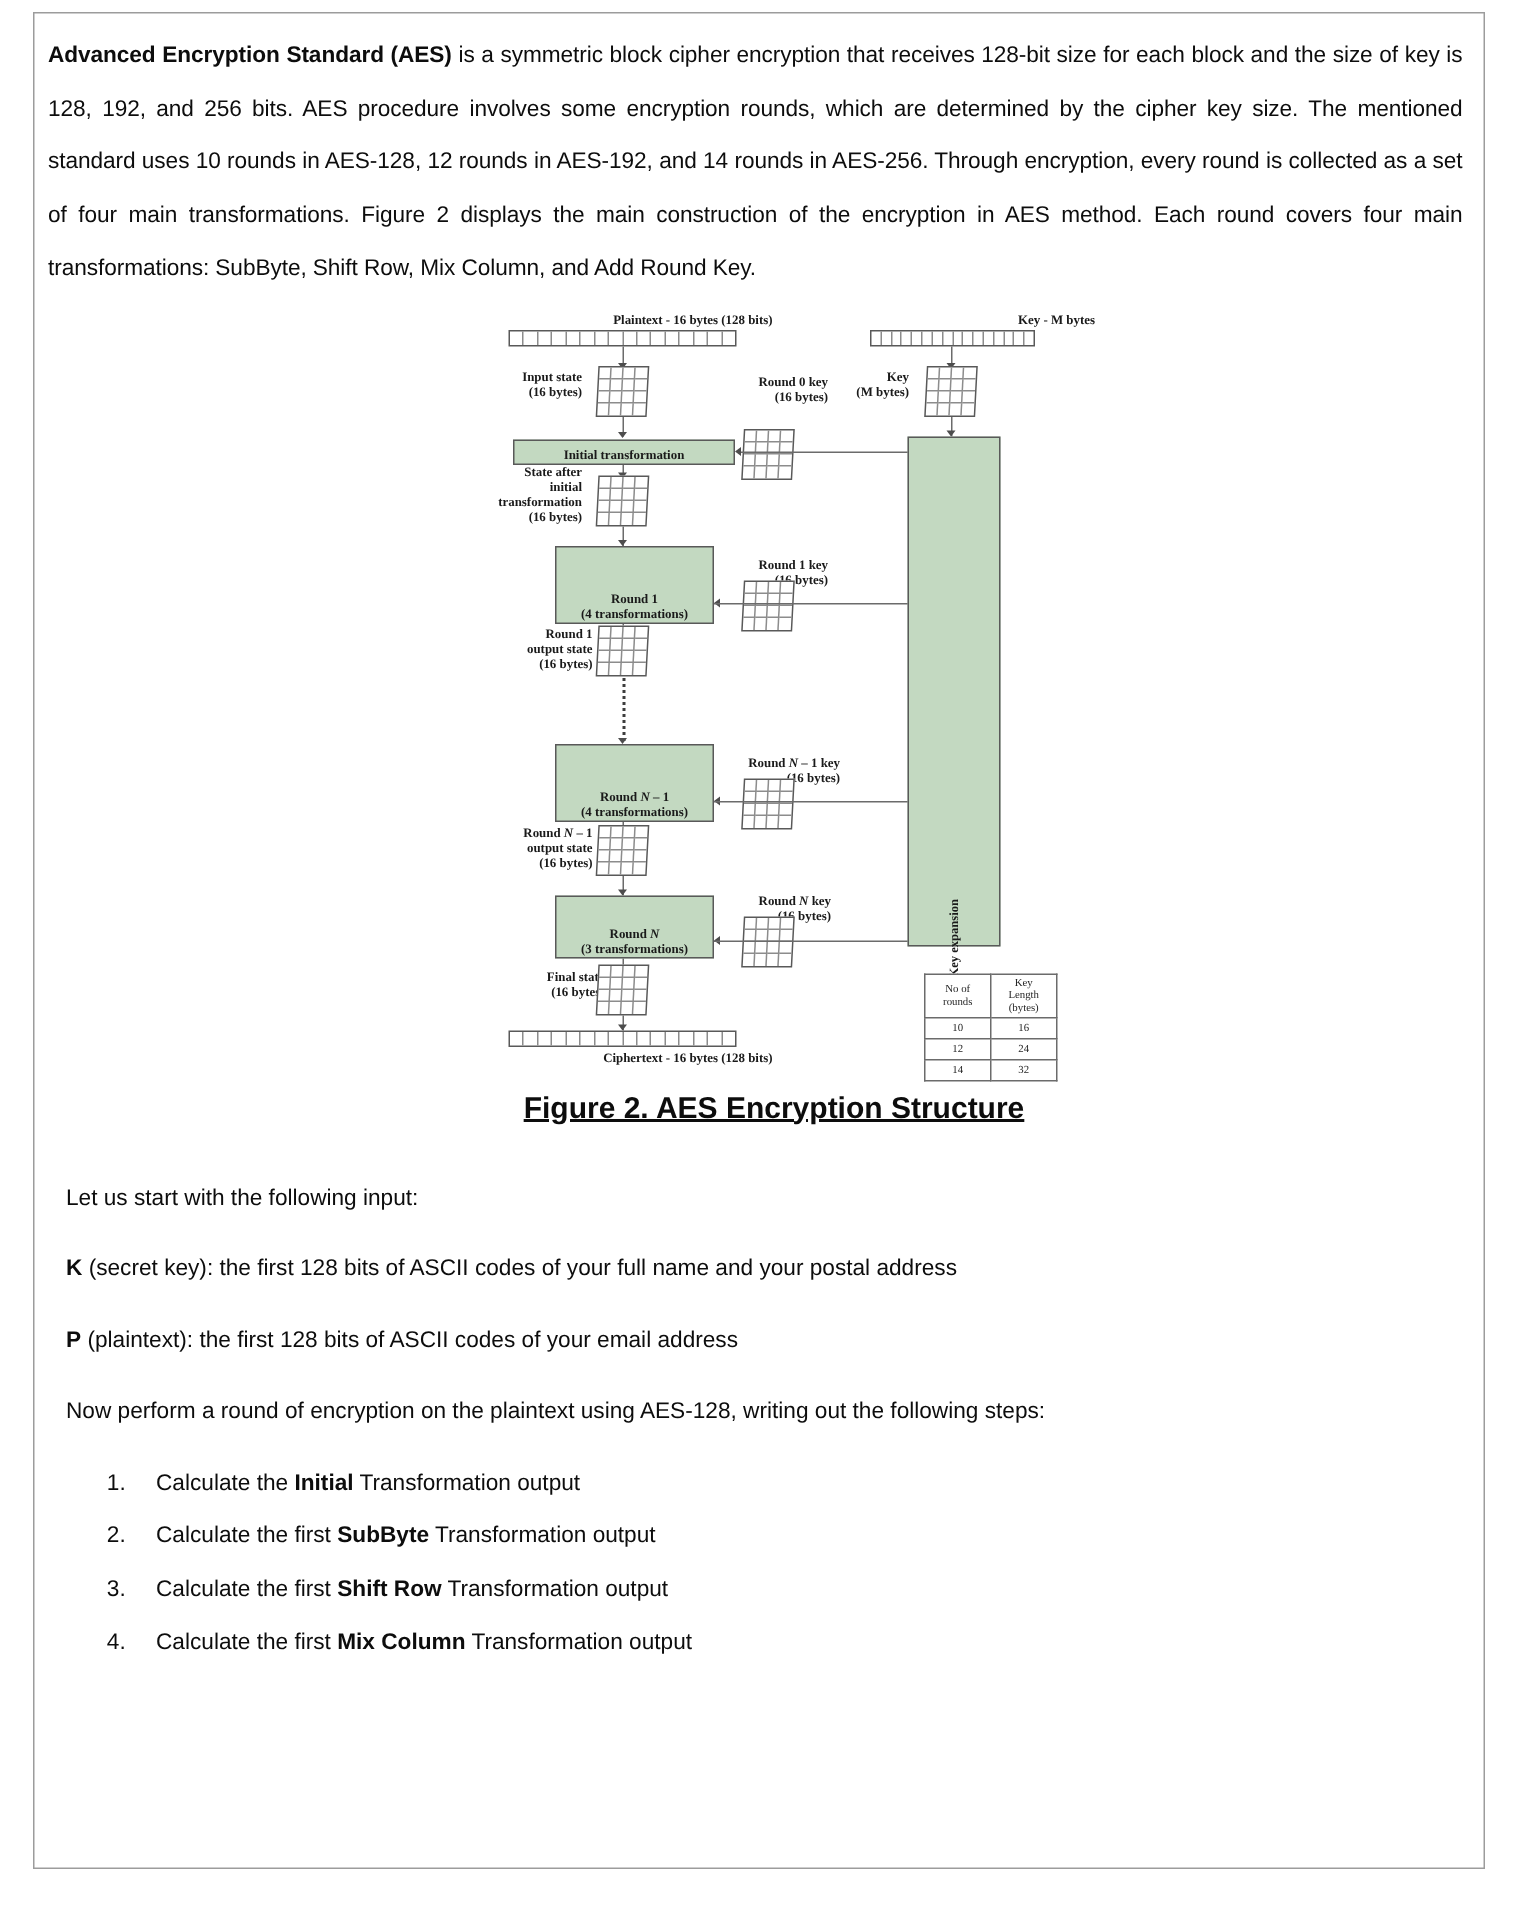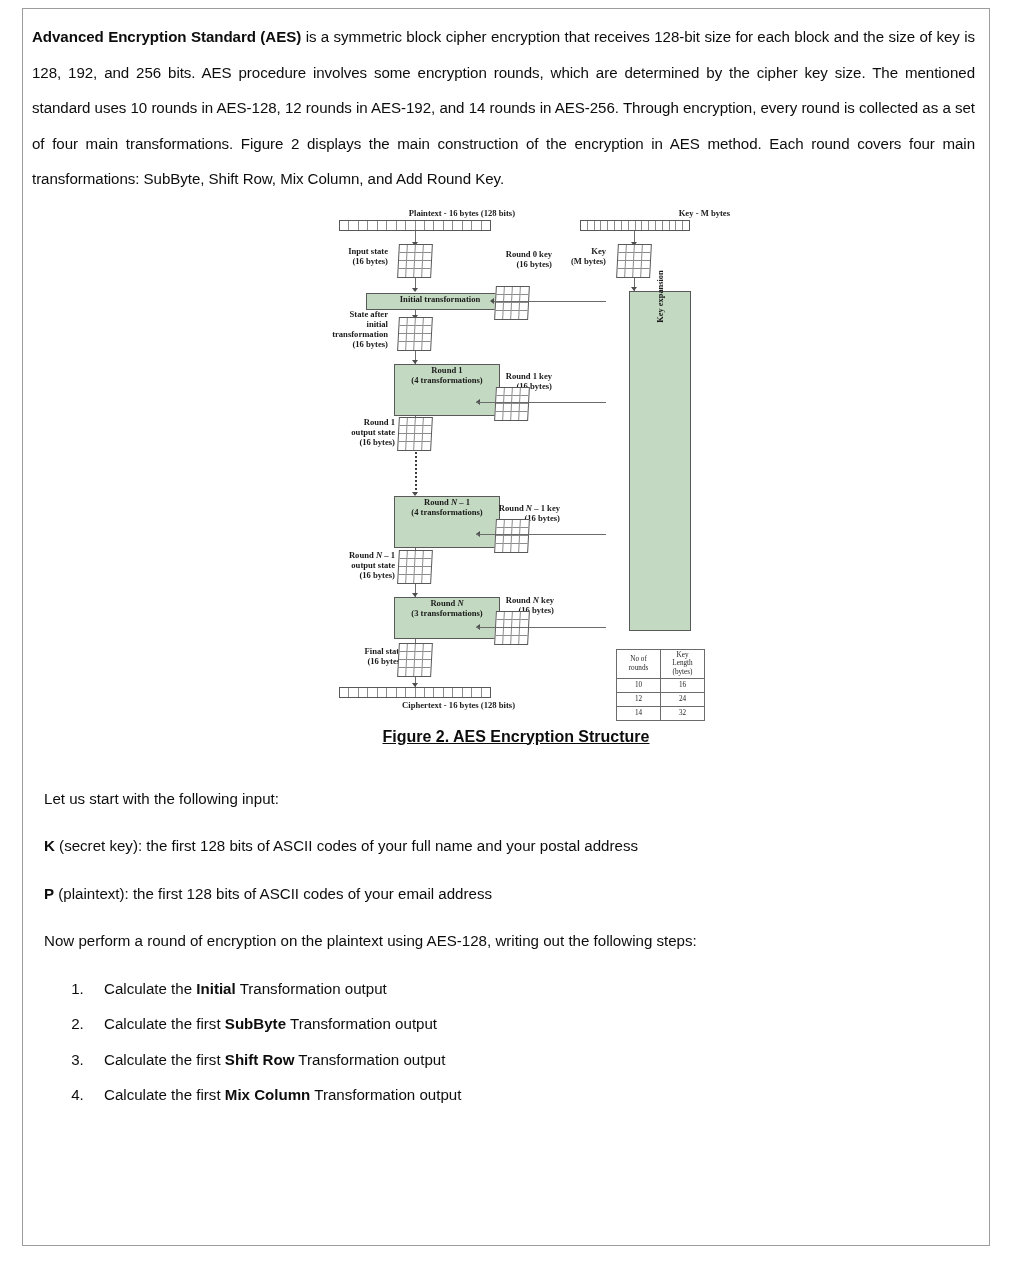--- a/index.html
+++ b/index.html
@@ -55,21 +55,21 @@
     top: 0;
     width: 968px;
     height: 525px;
   }
   .fig-caption {
     position: absolute;
     left: 0;
     top: 525px;
     width: 968px;
     text-align: center;
-    font-size: 16px;
+    font-size: 20px;
     font-weight: bold;
     color: #0d0d0d;
   }
   .fig-caption span { text-decoration: underline; }
 
   
   .dlabel {
     position: absolute;
     font-family: "Liberation Serif", serif;
     font-weight: bold;
@@ -81,23 +81,22 @@
   }
   .dlabel.multi { white-space: normal; }
   .dlabel i { font-style: italic; }
 
   .greenbox {
     position: absolute;
     background: #c3d9c1;
     border: 1px solid #595959;
     box-sizing: border-box;
     display: flex;
-    align-items: flex-start;
+    align-items: flex-end;
     justify-content: center;
-    margin-left: 24px;
   }
   .greenbox .gtxt {
     font-family: "Liberation Serif", serif;
     font-weight: bold;
     font-size: 8.6px;
     line-height: 10.4px;
     text-align: center;
     color: #1a1a1a;
   }
   .greenbox .gtxt i { font-style: italic; }

